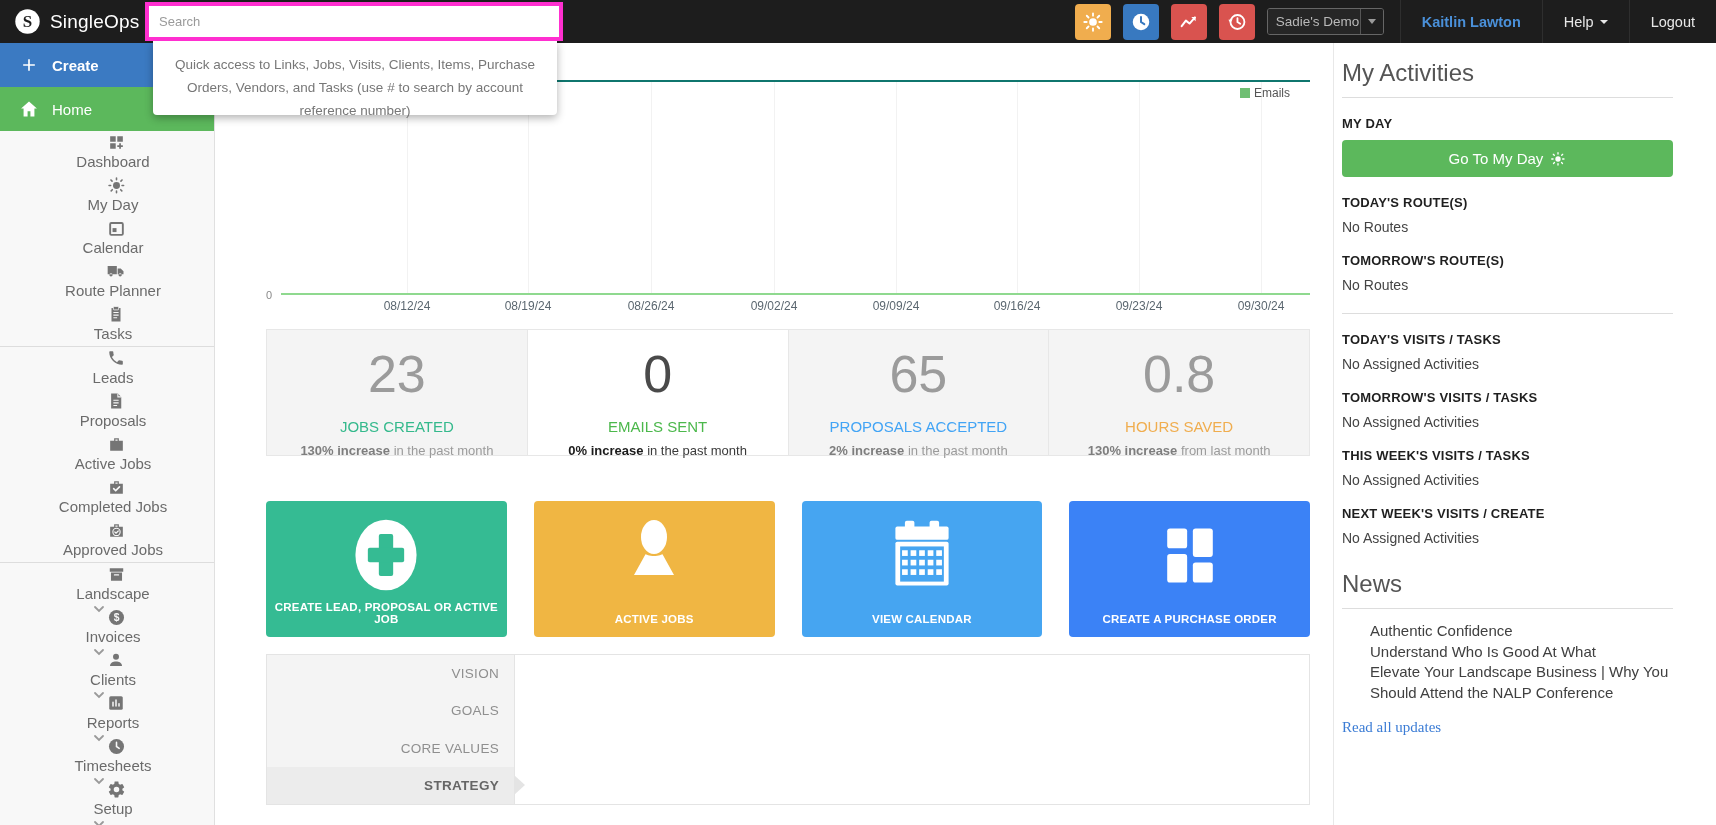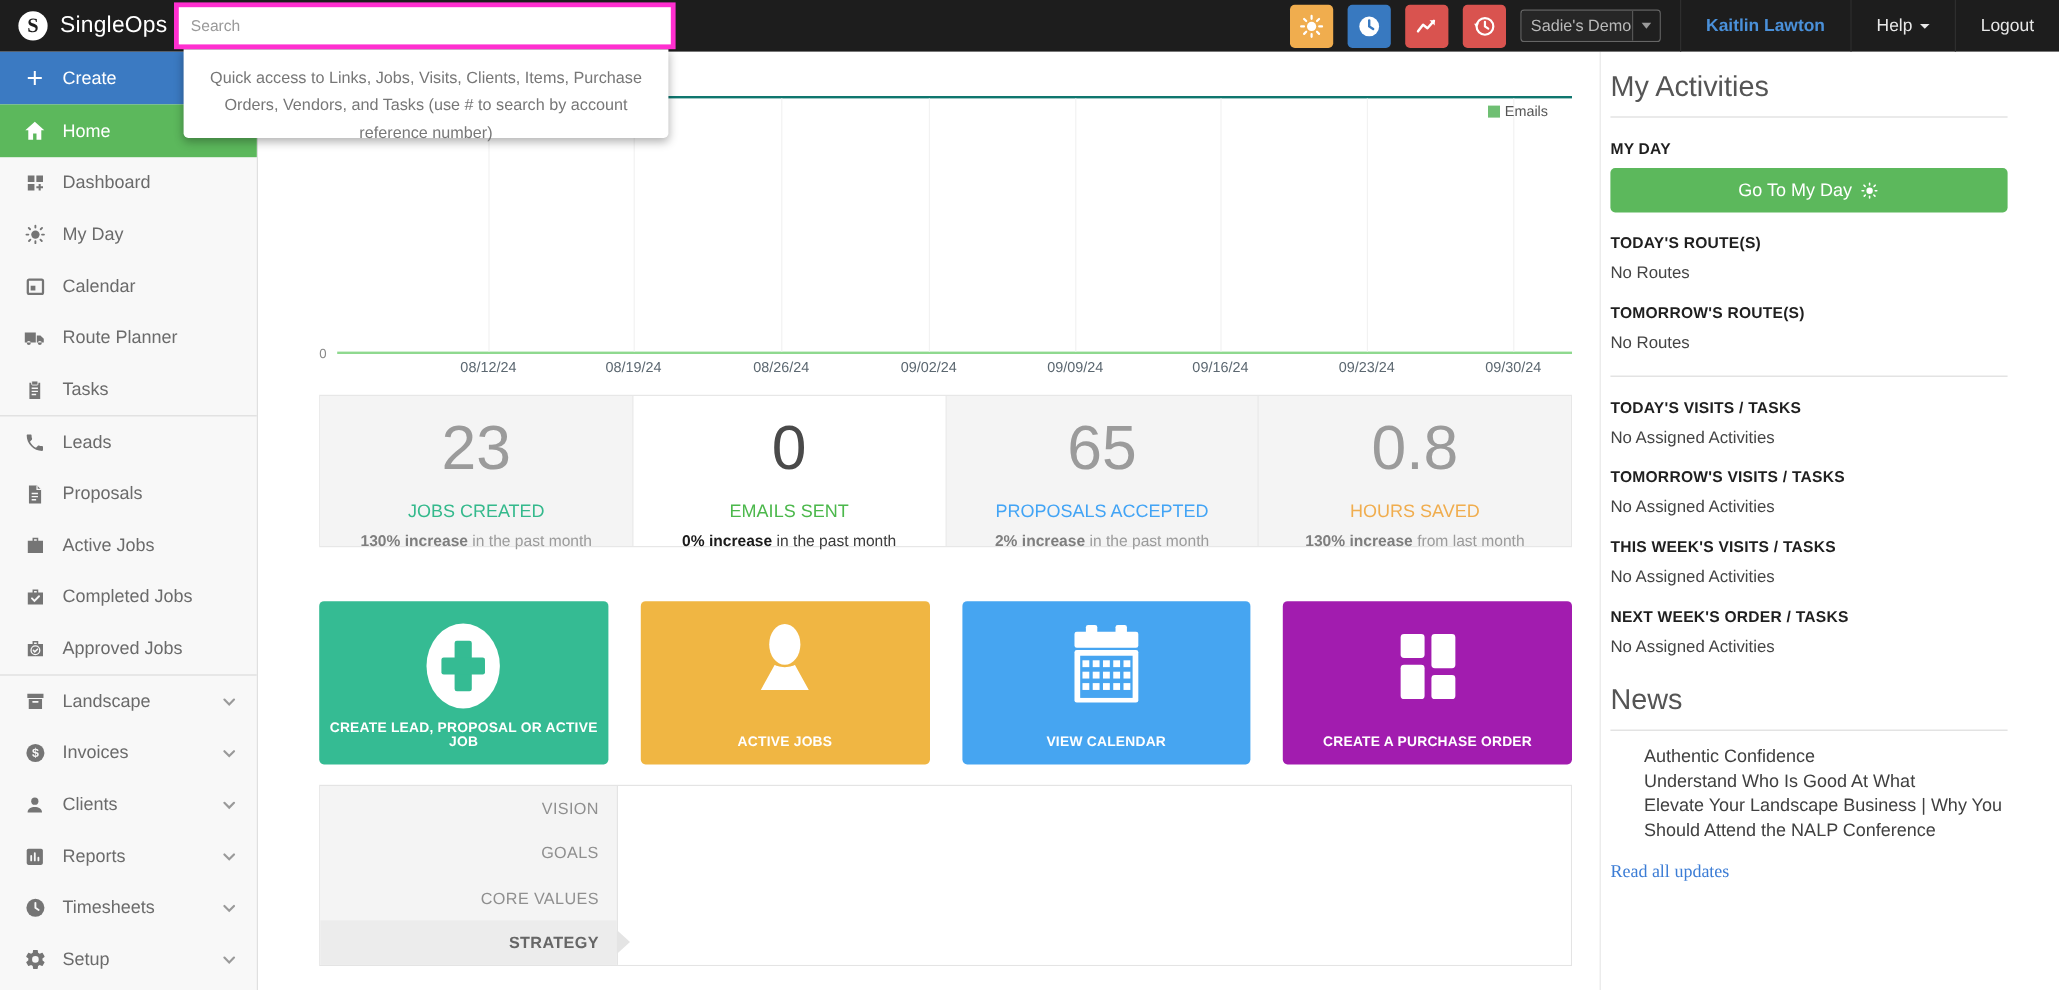--- a/index.html
+++ b/index.html
@@ -26,23 +26,23 @@
     padding-left:8px; white-space:nowrap; overflow:hidden; }
   .acct-arrow { width:23px; background:#1f1f1f; border-left:1px solid #555; display:flex; align-items:center; justify-content:center; }
   .caret-down { width:0; height:0; border-left:4px solid transparent; border-right:4px solid transparent; border-top:5px solid #9a9a9a; }
   .top-link { height:43px; display:flex; align-items:center; padding:0 21px; border-left:1px solid #2e2e2e;
     color:#e8e8e8; font-size:14.5px; cursor:pointer; }
   .top-link.user { color:#4a90d9; font-weight:bold; }
   .help-caret { margin-left:6px; width:0; height:0; border-left:4px solid transparent; border-right:4px solid transparent; border-top:4px solid #e8e8e8; }
 
   
   .sidebar { position:absolute; left:0; top:43px; width:215px; height:782px; background:#f8f8f8; border-right:1px solid #e0e0e0; }
-  .side-create { height:44px; background:#3b7ac2; display:flex; align-items:center; color:#fff; cursor:pointer; }
+  .side-create { height:44px; background:#3b7ac2; display:flex; align-items:center; color:#fff; cursor:pointer;font-weight:bold; }
   .side-home { height:44px; background:#5cb85c; display:flex; align-items:center; color:#fff; cursor:pointer; }
-  .side-item { height:43px; display:flex; align-items:center; color:#6b6b6b; cursor:pointer; }
+  .side-item { height:43px; display:flex; align-items:center; color:#6b6b6b; cursor:pointer;flex-direction:column; }
   .side-ic { width:22px; height:22px; margin-left:18px; display:flex; align-items:center; justify-content:center; flex:none; }
   .side-label { margin-left:12px; font-size:15px; flex:1; }
   .side-chev { margin-right:16px; display:flex; }
   .side-div { height:1px; background:#ddd; }
 
   
   .chart-plot { position:absolute; left:281px; top:80px; width:1029px; height:215px;
     border-top:2px solid #0f766e; border-bottom:2px solid #8fd98f; z-index:10; }
   .gridline { position:absolute; top:0; bottom:0; width:1px; background:#f2f2f2; }
   .g1{left:126px}.g2{left:247px}.g3{left:370px}.g4{left:493px}.g5{left:615px}.g6{left:736px}.g7{left:858px}.g8{left:980px}
@@ -65,21 +65,21 @@
   .stat-label { font-size:15px; margin-top:14px; }
   .c0{color:#34b98c}.c1{color:#4cb84c}.c2{color:#42a4f5}.c3{color:#f0ad4e}
   .stat-delta { font-size:13px; color:#9b9b9b; margin-top:8px; }
   .stat-delta b { color:#7e7e7e; }
   .stat.active .stat-delta { color:#3a3a3a; }
   .stat.active .stat-delta b { color:#1b1b1b; }
 
   
   .tiles { position:absolute; left:266px; top:501px; width:1044px; display:flex; gap:27px;border-radius:13px; }
   .tile { width:241px; height:136px; border-radius:4px; position:relative; cursor:pointer; }
-  .t0{background:#35bb93}.t1{background:#f0b643}.t2{background:#46a5f1}.t3{background:#a21caf}
+  .t0{background:#35bb93}.t1{background:#f0b643}.t2{background:#46a5f1}.t3{background:#3b82f6}
   .tile-ic { position:absolute; left:0; right:0; top:10px; height:88px; display:flex; align-items:center; justify-content:center; }
   .tile-label { position:absolute; left:0; right:0; bottom:12px; text-align:center; color:#fff; font-size:11.5px;
     font-weight:bold; letter-spacing:.2px; }
 
   
   .company { position:absolute; left:266px; top:654px; width:1044px; height:151px; border:1px solid #e4e4e4; background:#fff; display:flex; }
   .tab-col { width:248px; background:#f4f4f4; border-right:1px solid #e4e4e4; display:flex; flex-direction:column; }
   .ctab { flex:1; display:flex; align-items:center; justify-content:flex-end; padding-right:15px; font-size:13.5px;
     color:#8f8f8f; letter-spacing:.3px; cursor:pointer; position:relative; }
   .ctab.active { background:#ececec; color:#666; font-weight:bold; }
@@ -546,21 +546,21 @@
 
   <div class="rp-h">TODAY'S VISITS / TASKS</div>
   <div class="rp-v">No Assigned Activities</div>
 
   <div class="rp-h">TOMORROW'S VISITS / TASKS</div>
   <div class="rp-v">No Assigned Activities</div>
 
   <div class="rp-h">THIS WEEK'S VISITS / TASKS</div>
   <div class="rp-v">No Assigned Activities</div>
 
-  <div class="rp-h">NEXT WEEK'S ORDER / TASKS</div>
+  <div class="rp-h">NEXT WEEK'S VISITS / CREATE</div>
   <div class="rp-v">No Assigned Activities</div>
 
   <div class="news-title">News</div>
   <div class="news-links">
     <a>Authentic Confidence</a>
     <a>Understand Who Is Good At What</a>
     <a>Elevate Your Landscape Business | Why You Should Attend the NALP Conference</a>
   </div>
   <div class="read-all"><a>Read all updates</a></div>
 </aside>

